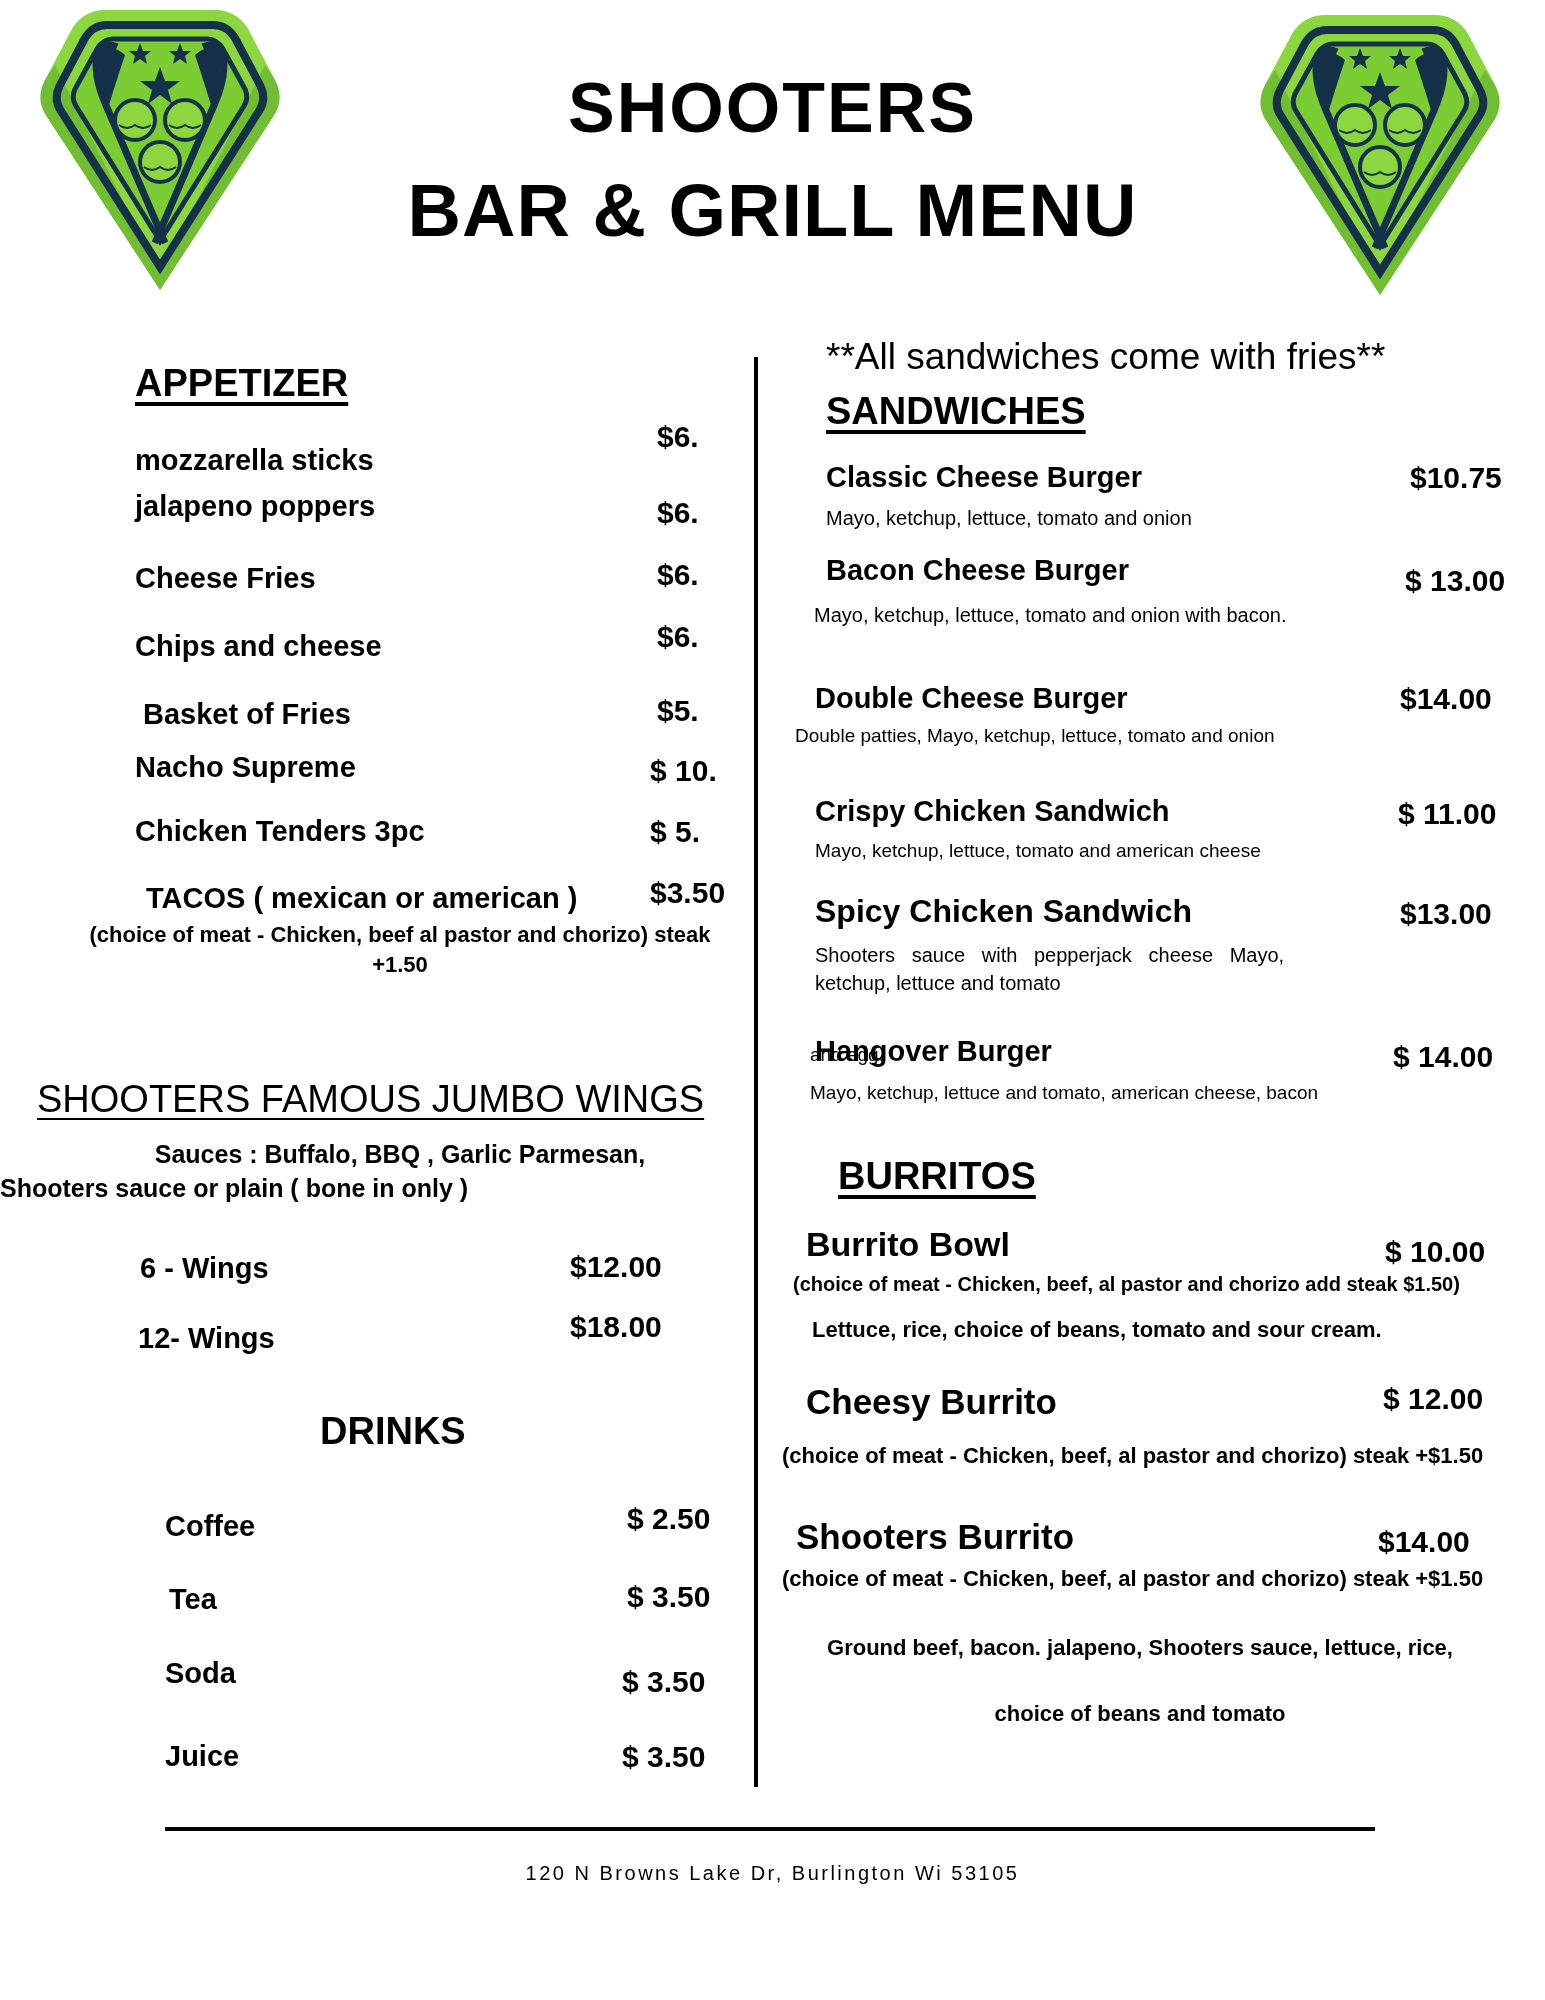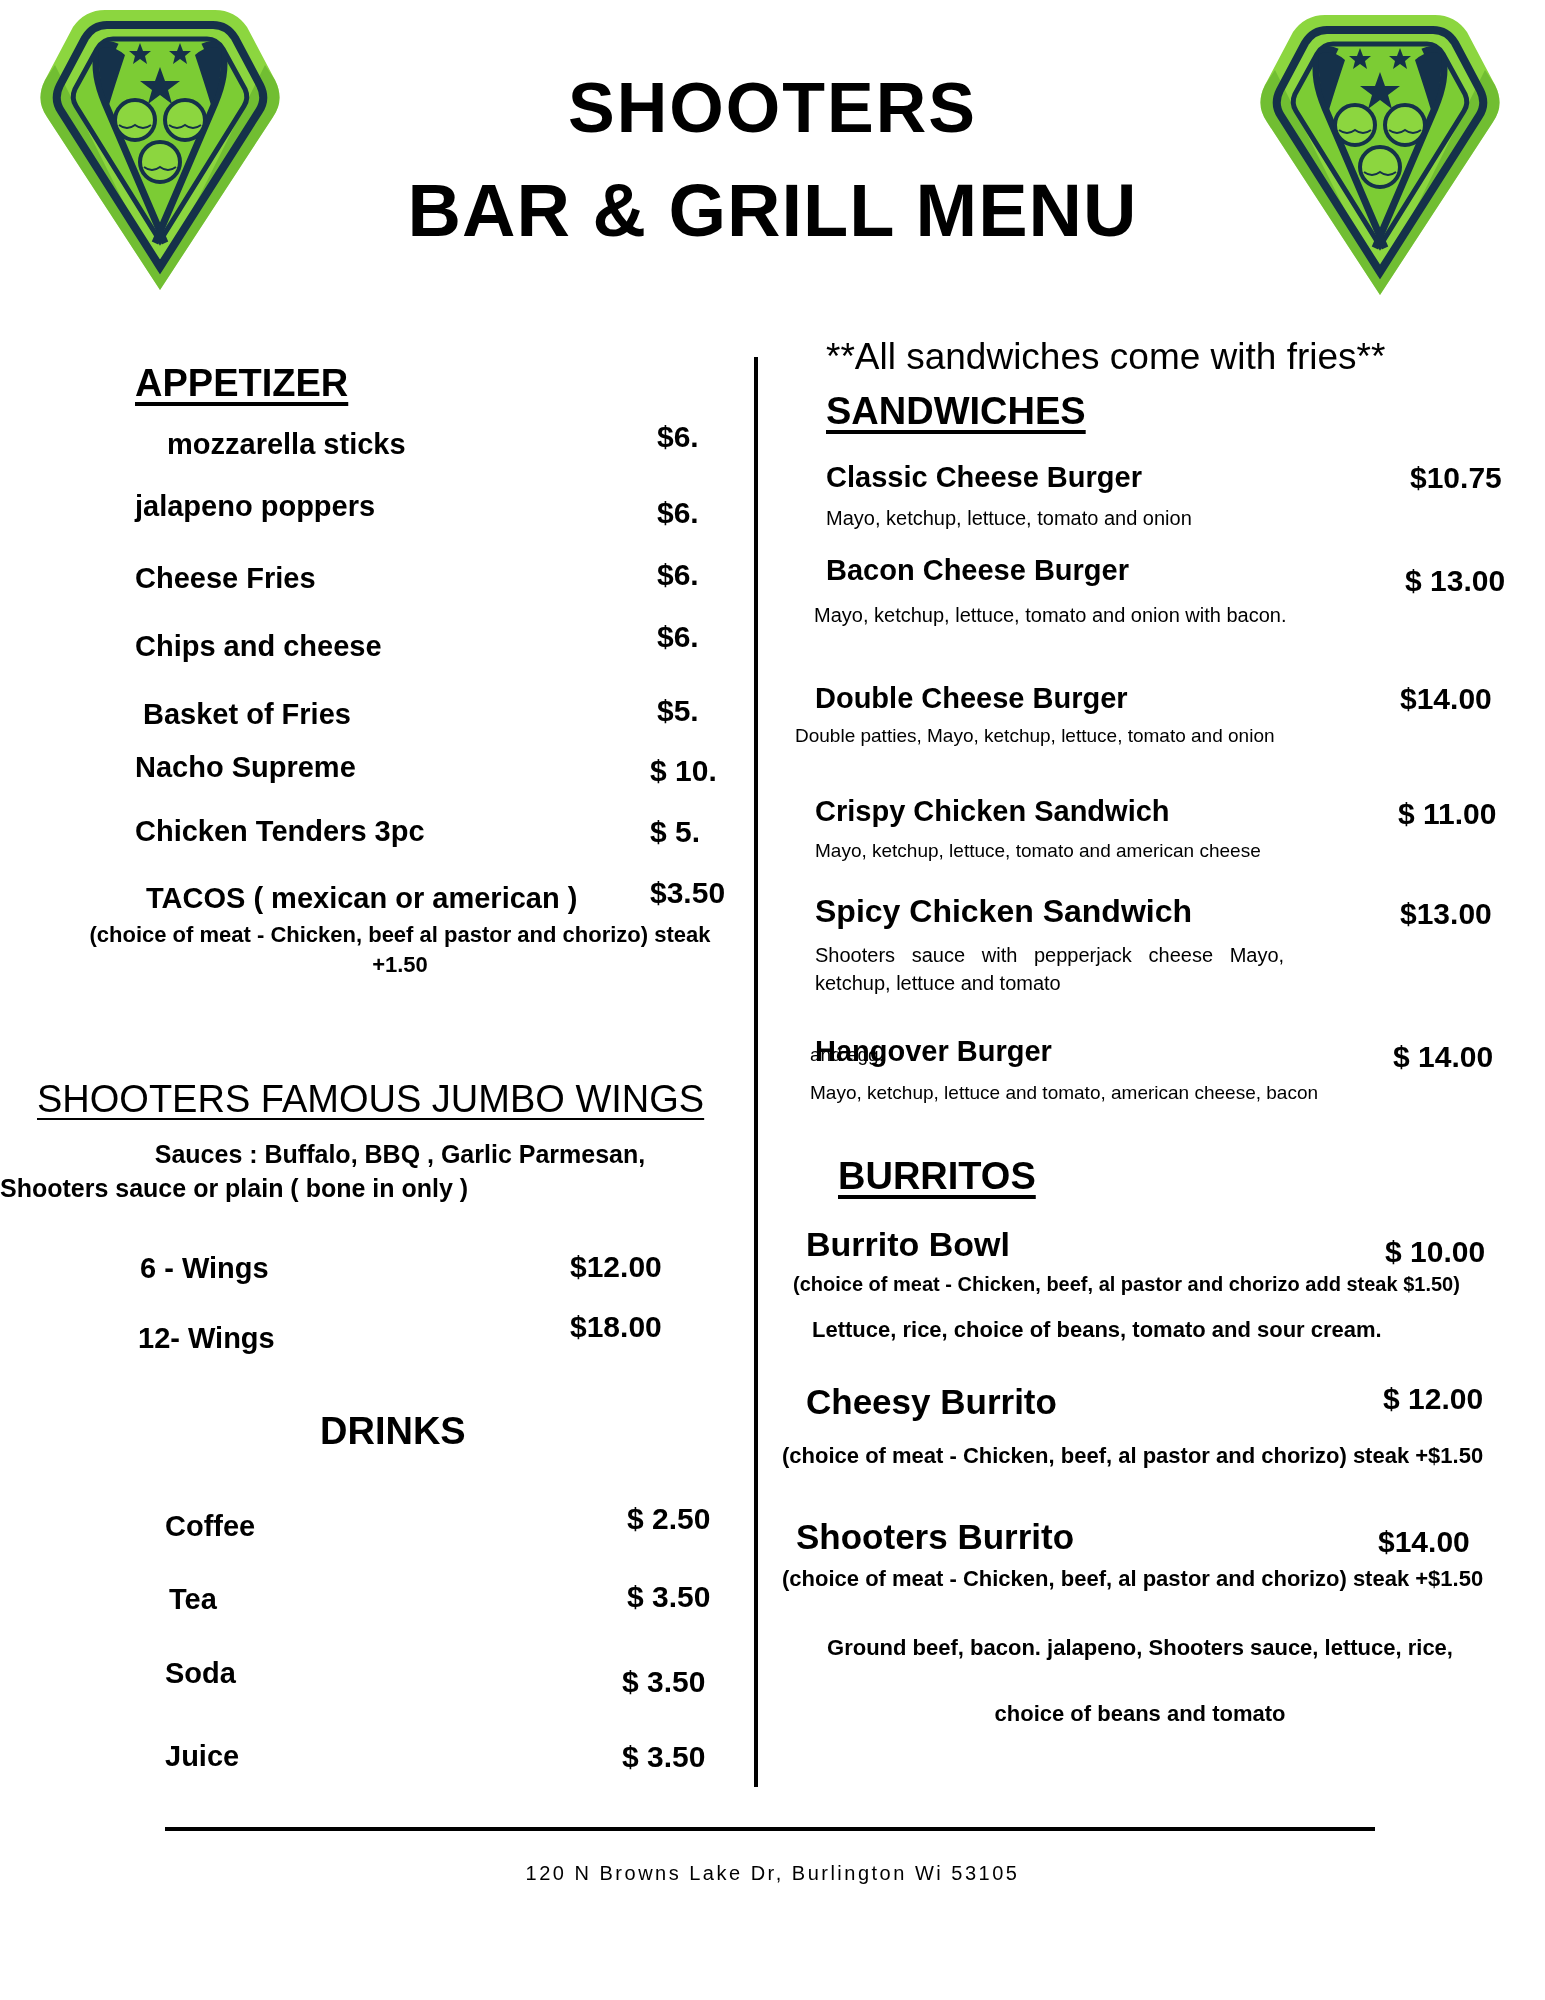--- a/index.html
+++ b/index.html
@@ -63,21 +63,21 @@
   </g>
 </svg>
 
 <div class="abs title t1">SHOOTERS</div>
 <div class="abs title t2">BAR &amp; GRILL MENU</div>
 
 <div class="divider"></div>
 
 <div class="abs sec-u" style="left:135px;top:362px;">APPETIZER</div>
 
-<div class="abs item" style="left:135px;top:428px;margin-left:32px;">mozzarella sticks</div>
+<div class="abs item" style="left:135px;top:444px;">mozzarella sticks</div>
 <div class="abs price" style="left:657px;top:420px;">$6.</div>
 
 <div class="abs item" style="left:135px;top:490px;">jalapeno poppers</div>
 <div class="abs price" style="left:657px;top:496px;">$6.</div>
 
 <div class="abs item" style="left:135px;top:562px;">Cheese Fries</div>
 <div class="abs price" style="left:657px;top:558px;">$6.</div>
 
 <div class="abs item" style="left:135px;top:630px;">Chips and cheese</div>
 <div class="abs price" style="left:657px;top:620px;">$6.</div>

